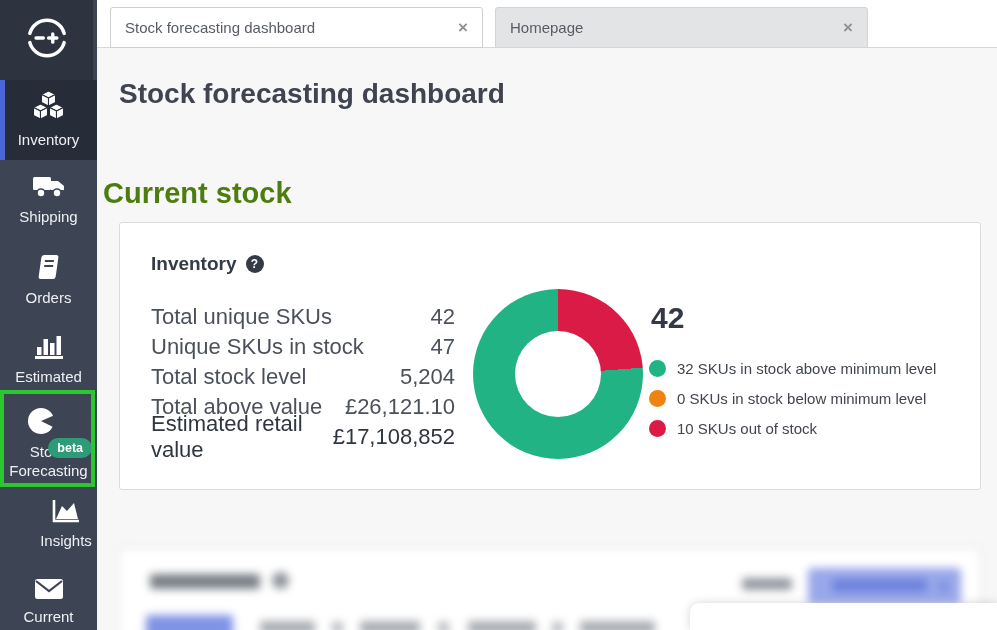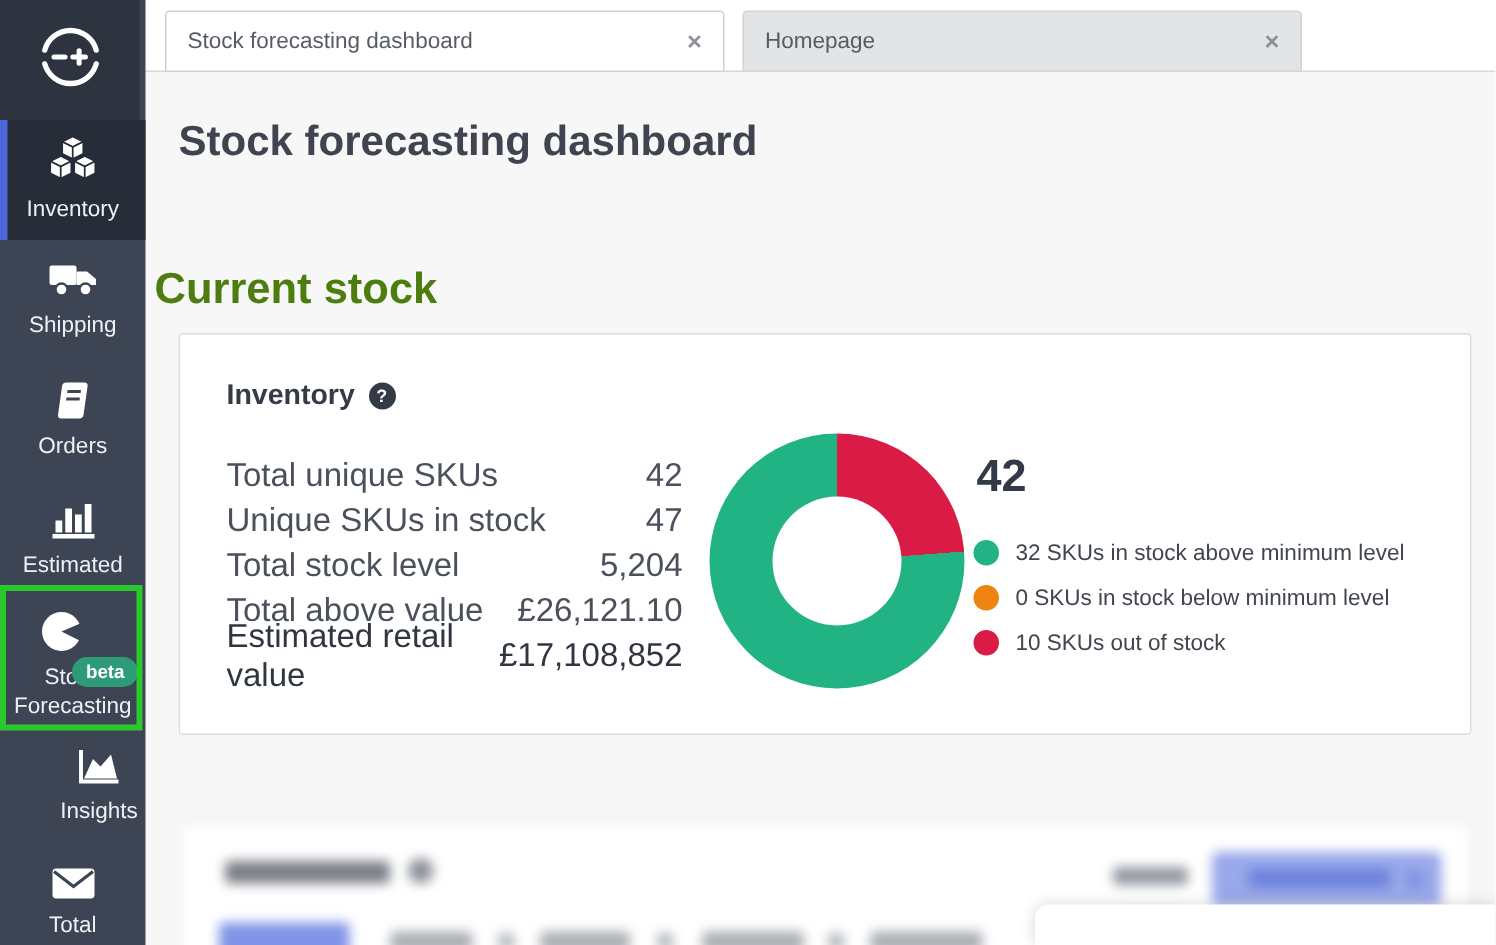--- a/index.html
+++ b/index.html
@@ -177,21 +177,21 @@
       <span>Insights</span>
     </div>
 
     <div class="nav-item" style="height:78px;">
       <span class="ico">
         <svg width="30" height="22" viewBox="0 0 30 22">
           <rect x="1" y="1" width="28" height="20" rx="2.5" fill="#fff"></rect>
           <polyline points="2,3 15,13 28,3" fill="none" stroke="#3d4454" stroke-width="2.2"></polyline>
         </svg>
       </span>
-      <span>Total</span>
+      <span>Current</span>
     </div>
   </nav>
 
   <div class="annotation-box"></div>
 
   <div class="tabbar">
     <div class="tab tab-active">
       <span class="tab-label">Stock forecasting dashboard</span>
       <span class="tab-close">×</span>
     </div>

